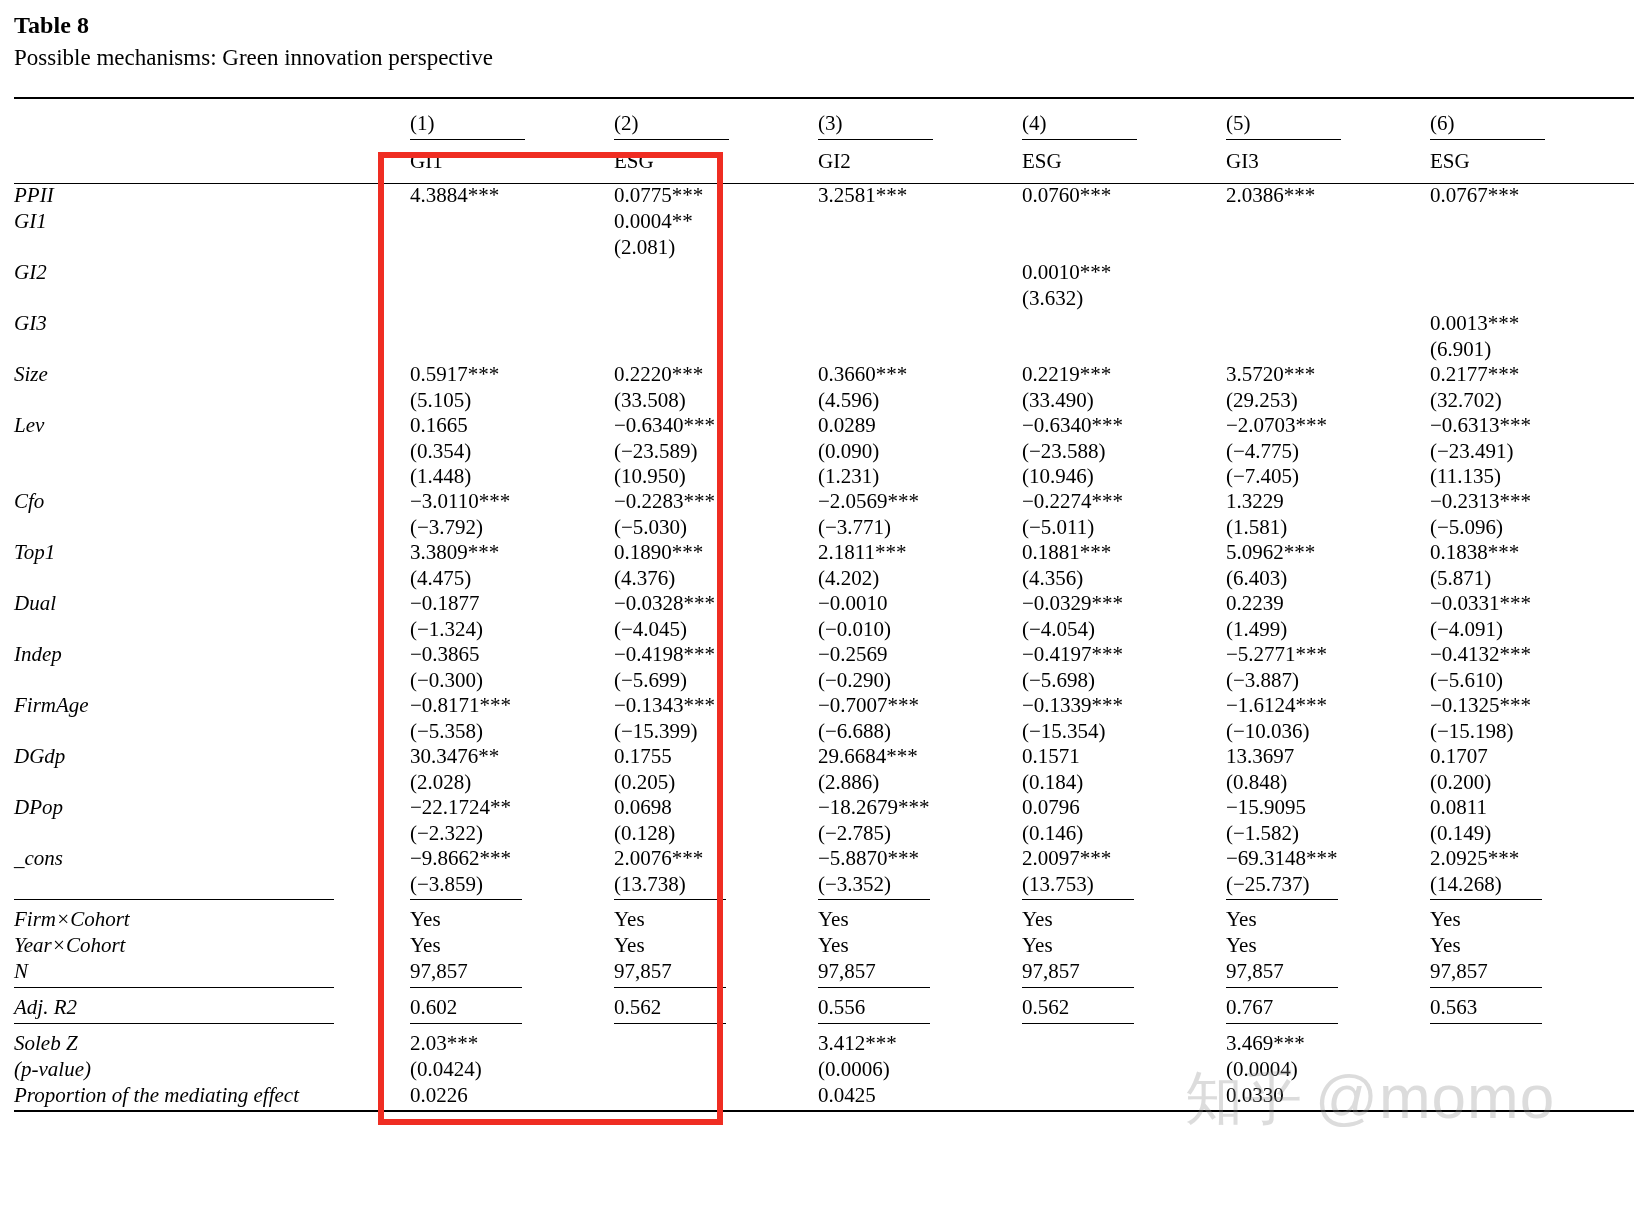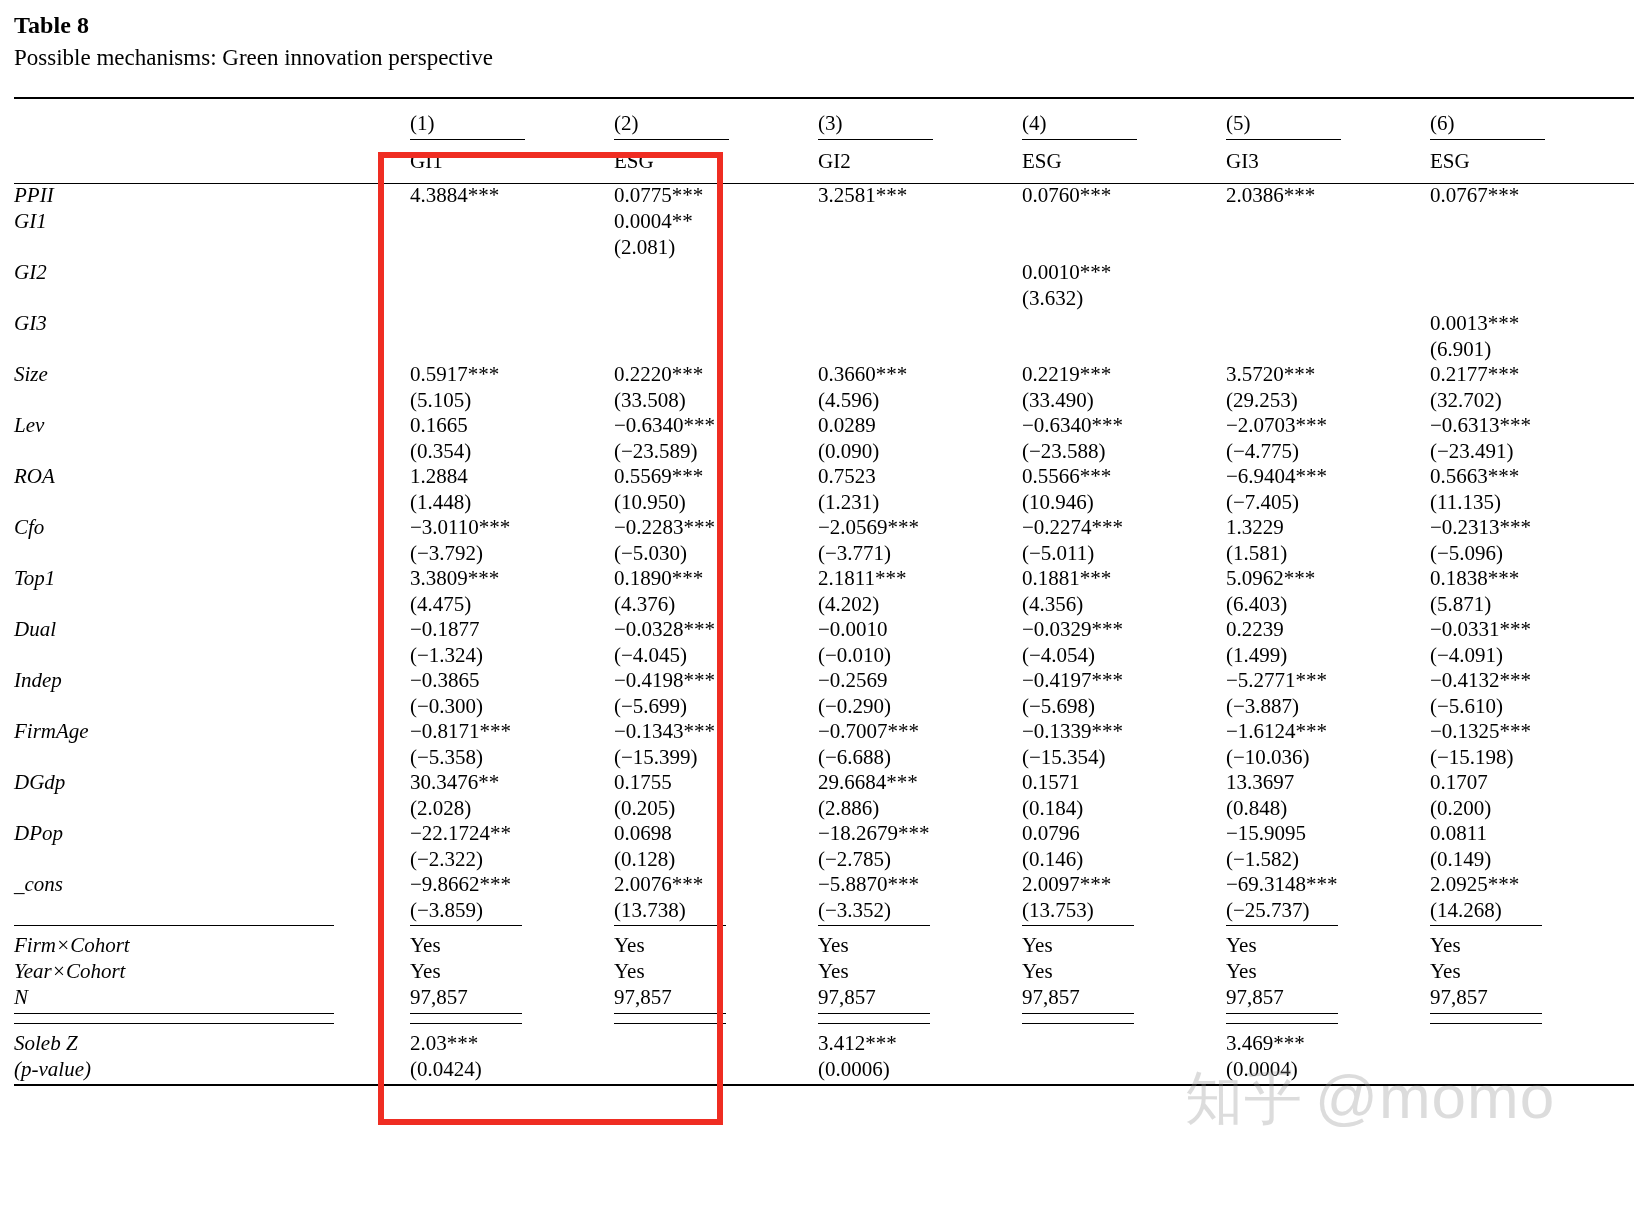--- a/index.html
+++ b/index.html
@@ -282,29 +282,20 @@
       <tr class="serow">
         <td></td>
         <td class="nowrap">(0.354)</td>
         <td class="nowrap">(−23.589)</td>
         <td class="nowrap">(0.090)</td>
         <td class="nowrap">(−23.588)</td>
         <td class="nowrap">(−4.775)</td>
         <td class="nowrap">(−23.491)</td>
       </tr>
 
-      <tr class="coefrow">
-        <td class="lbl">ROA</td>
-        <td class="nowrap">1.2884</td>
-        <td class="nowrap">0.5569***</td>
-        <td class="nowrap">0.7523</td>
-        <td class="nowrap">0.5566***</td>
-        <td class="nowrap">−6.9404***</td>
-        <td class="nowrap">0.5663***</td>
-      </tr>
       <tr class="serow">
         <td></td>
         <td class="nowrap">(1.448)</td>
         <td class="nowrap">(10.950)</td>
         <td class="nowrap">(1.231)</td>
         <td class="nowrap">(10.946)</td>
         <td class="nowrap">(−7.405)</td>
         <td class="nowrap">(11.135)</td>
       </tr>
 
@@ -531,20 +522,29 @@
             <div class="seg"></div>
           </td>
         <td class="datacell">
             <div class="seg"></div>
           </td>
         <td class="datacell">
             <div class="seg"></div>
           </td>
       </tr>
 
+      <tr class="simple">
+        <td class="lbl">Adj. R2</td>
+        <td>0.602</td>
+        <td>0.562</td>
+        <td>0.556</td>
+        <td>0.562</td>
+        <td>0.767</td>
+        <td>0.563</td>
+      </tr>
 
       <tr class="seg-rule">
         <td class="lblcell">
             <div class="seg"></div>
           </td>
         <td class="datacell">
             <div class="seg"></div>
           </td>
         <td class="datacell">
             <div class="seg"></div>
@@ -576,20 +576,29 @@
       <tr class="simple">
         <td class="lbl">(p-value)</td>
         <td class="nowrap">(0.0424)</td>
         <td class="nowrap"></td>
         <td class="nowrap">(0.0006)</td>
         <td class="nowrap"></td>
         <td class="nowrap">(0.0004)</td>
         <td class="nowrap"></td>
       </tr>
 
+      <tr class="simple">
+        <td class="lbl">Proportion of the mediating effect</td>
+        <td class="nowrap">0.0226</td>
+        <td class="nowrap"></td>
+        <td class="nowrap">0.0425</td>
+        <td class="nowrap"></td>
+        <td class="nowrap">0.0330</td>
+        <td class="nowrap"></td>
+      </tr>
 
       <tr class="bottom-rule">
         <td colspan="7"></td>
       </tr>
 
     </tbody>
   </table>
 
   <div id="redbox"></div>
 

